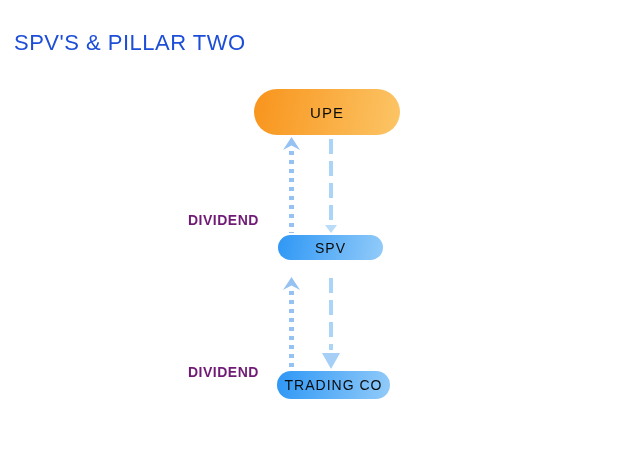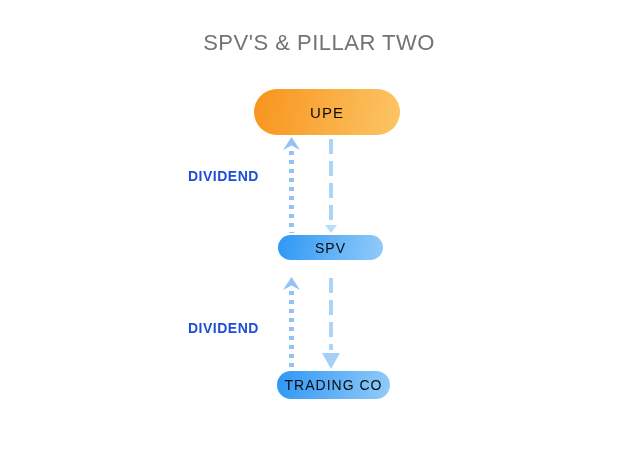--- a/index.html
+++ b/index.html
@@ -7,25 +7,25 @@
     position: relative;
     width: 624px;
     height: 468px;
     background: #ffffff;
     overflow: hidden;
     font-family: "Liberation Sans", "DejaVu Sans", sans-serif;
   }
   .title {
     position: absolute;
     left: 14px; right: 0; top: 30px;
-    text-align: center;
+    text-align: left;
     font-size: 22px;
     font-weight: 400;
     letter-spacing: 0.5px;
-    color: #737373;
+    color: #1d4ed8;
   }
   .pill {
     position: absolute;
     display: flex;
     align-items: center;
     justify-content: center;
     font-weight: 400;
     color: #0b0b0b;
     letter-spacing: 1px;
   }
@@ -45,22 +45,23 @@
     left: 277px; top: 371px; width: 113px; height: 28px;
     border-radius: 20px;
     background: linear-gradient(100deg, #2E97F5 0%, #92CBF9 100%);
     font-size: 14px;
   }
   .edge-label {
     position: absolute;
     left: 188px;
     font-size: 14px;
     font-weight: 700;
-    color: #1d4ed8;
+    color: #701a75;
     letter-spacing: 0.5px;
+    margin-top: 44px;
   }
   .edge-label-1 { top: 168px; }
   .edge-label-2 { top: 320px; }
 
   
   .dotted-line {
     position: absolute;
     width: 5px;
     background: repeating-linear-gradient(to bottom, #96C2F3 0 4px, transparent 4px 9px);
   }

